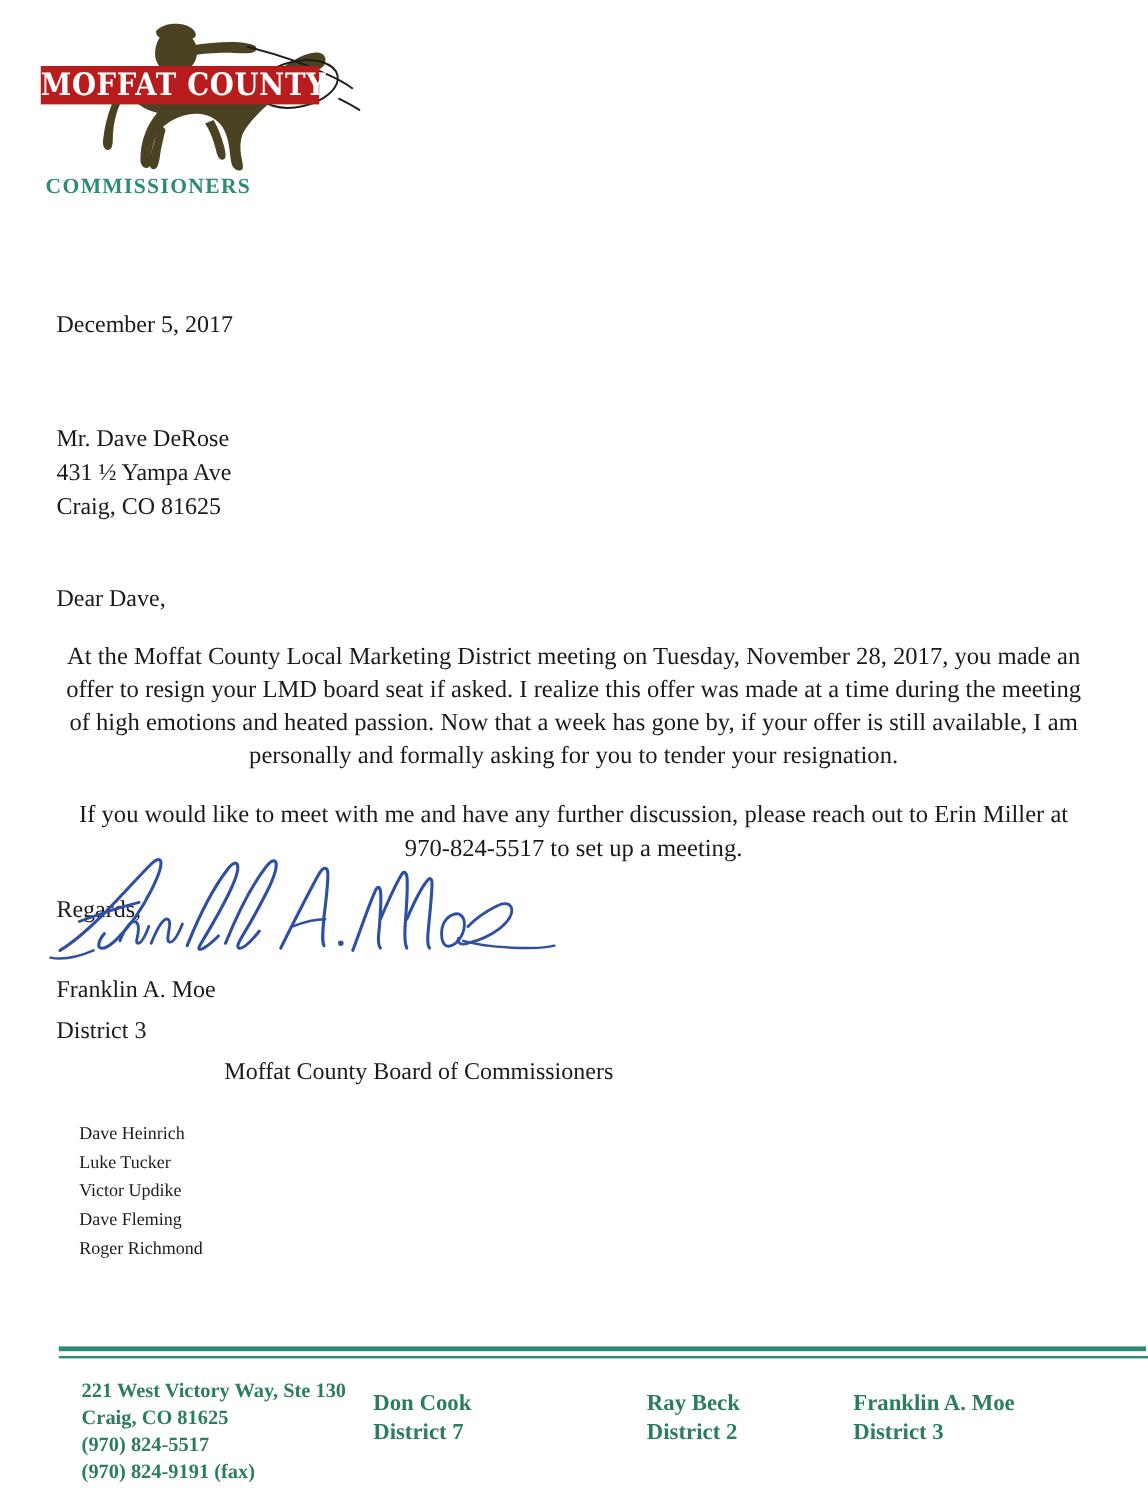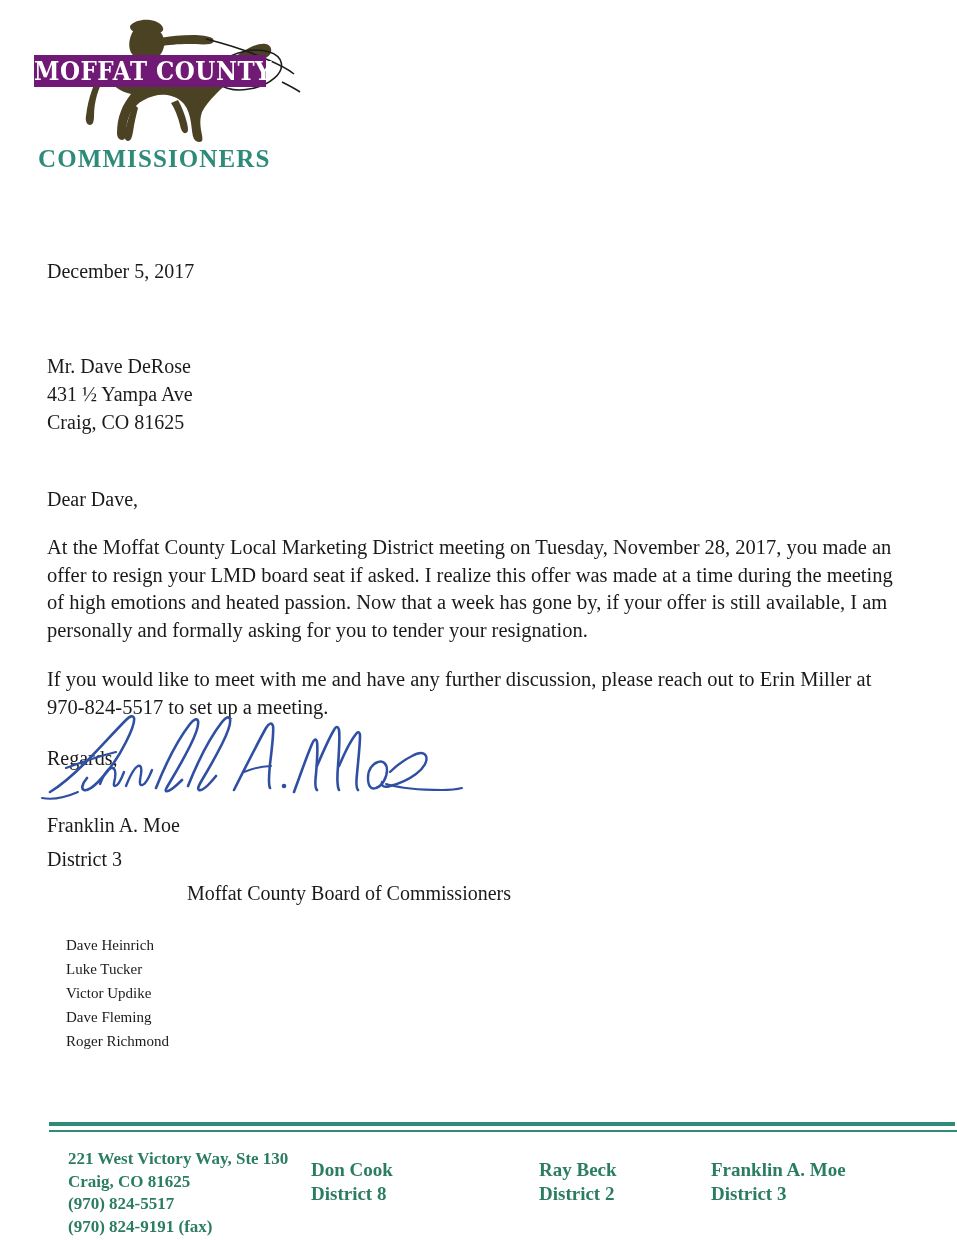--- a/index.html
+++ b/index.html
@@ -35,21 +35,21 @@
     height: 140px;
   }
   .logo-svg { display: block; }
 
   .org-banner {
     position: absolute;
     left: 34px;
     top: 55px;
     width: 232px;
     height: 32px;
-    background: #701a75;
+    background: #b91c1c;
     z-index: 2;
   }
   .org-banner-text {
     position: absolute;
     left: 0;
     top: 0;
     width: 232px;
     height: 32px;
     line-height: 32px;
     text-align: center;
@@ -62,21 +62,21 @@
     transform: scaleY(1.12);
     transform-origin: center center;
   }
   .commissioners {
     position: absolute;
     left: 38px;
     top: 145px;
     color: #2e8b7a;
     font-family: "Liberation Serif", serif;
     font-weight: bold;
-    font-size: 25px;
+    font-size: 18px;
     letter-spacing: 1.1px;
   }
 
   
   .letter-body {
     position: absolute;
     left: 47px;
     top: 258px;
     width: 862px;
   }
@@ -94,21 +94,21 @@
   }
   .salutation {
     margin-top: 50px;
     font-size: 20px;
     line-height: 26px;
   }
   .para {
     margin-top: 22px;
     font-size: 20.5px;
     line-height: 27.5px;
-    text-align: left;
+    text-align: center;
   }
   .regards {
     margin-top: 24px;
     font-size: 20px;
     line-height: 26px;
   }
 
   
   .signature-area {
     position: absolute;
@@ -366,21 +366,21 @@
 
       <div class="footer-address">
         <div>221 West Victory Way, Ste 130</div>
         <div>Craig, CO 81625</div>
         <div>(970) 824-5517</div>
         <div>(970) 824-9191 (fax)</div>
       </div>
 
       <div class="footer-person col1">
         <div>Don Cook</div>
-        <div>District 8</div>
+        <div>District 7</div>
       </div>
 
       <div class="footer-person col2">
         <div>Ray Beck</div>
         <div>District 2</div>
       </div>
 
       <div class="footer-person col3">
         <div>Franklin A. Moe</div>
         <div>District 3</div>

